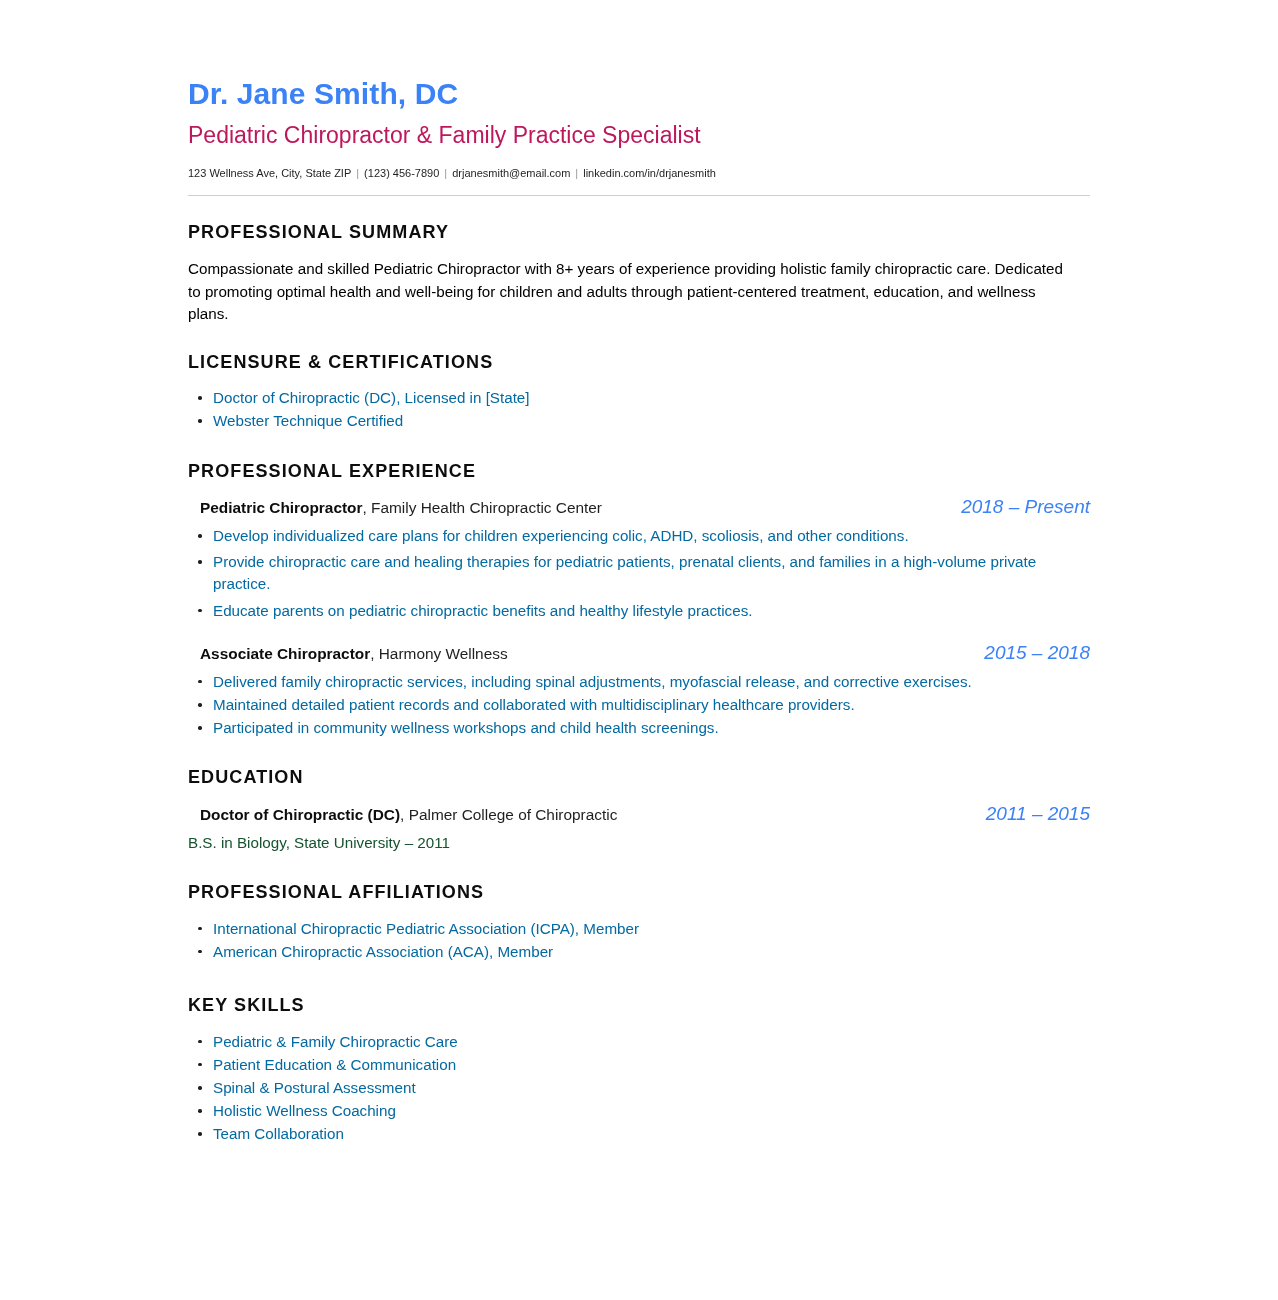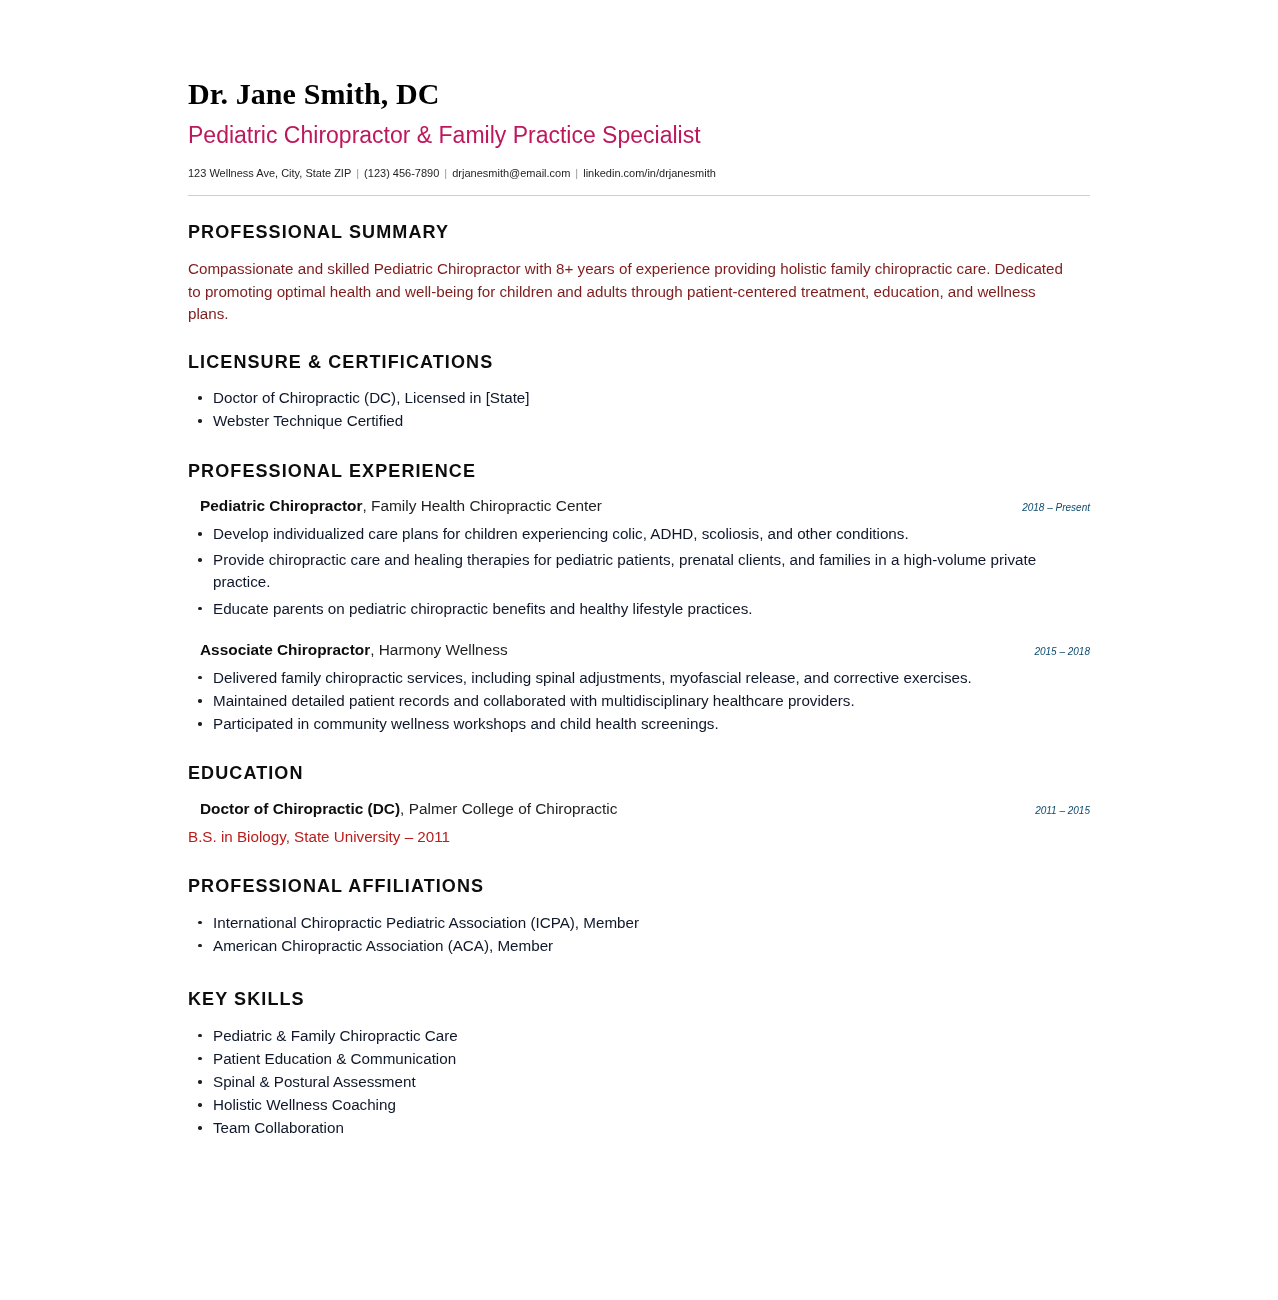--- a/index.html
+++ b/index.html
@@ -23,24 +23,23 @@
   }
   .resume {
     width: 902px;
   }
 
   
   .name {
     font-size: 30px;
     font-weight: bold;
     letter-spacing: 0.1px;
-    color: #000000;
+    color: #3b82f6;
     margin: 0 0 11px 0;
     line-height: 1.08;
-    font-family: Liberation Serif, serif;
   }
   .subtitle {
     font-size: 23px;
     font-weight: normal;
     color: #be185d;
     margin: 0 0 13px 0;
     line-height: 1.25;
   }
   .contact {
     font-size: 11px;
@@ -66,37 +65,37 @@
     font-size: 18px;
     font-weight: bold;
     letter-spacing: 1.1px;
     color: #0d0d0d;
     text-transform: uppercase;
     margin: 0 0 14px 0;
     line-height: 1.2;
   }
   .summary-text {
     font-size: 15.2px;
-    color: #7f1d1d;
+    color: #000000;
     line-height: 1.48;
     margin: 0;
     max-width: 886px;
   }
 
   
   ul.bullets {
     list-style: none;
     margin: 0;
     padding: 0;
   }
   ul.bullets > li {
     position: relative;
     padding-left: 25px;
     font-size: 15.2px;
-    color: #0f172a;
+    color: #0369a1;
     line-height: 1.46;
     margin: 0 0 4px 0;
   }
   ul.bullets > li:before {
     content: "";
     position: absolute;
     left: 10px;
     top: 9px;
     width: 3.5px;
     height: 3.5px;
@@ -118,29 +117,29 @@
     font-size: 15.4px;
     color: #1f1f1f;
     line-height: 1.3;
   }
   .entry-role b {
     font-weight: bold;
     color: #0d0d0d;
     margin-left: 12px;
   }
   .entry-dates {
-    font-size: 10px;
+    font-size: 19px;
     font-style: italic;
-    color: #0c4a6e;
+    color: #3b82f6;
     white-space: nowrap;
     padding-left: 18px;
   }
   .entry-sub {
     font-size: 15.2px;
-    color: #b91c1c;
+    color: #14532d;
     line-height: 1.45;
     margin: 3px 0 0 0;
   }
   .exp-bullets { margin-top: 2px; }
 
   .section.experience { margin-bottom: 28px; }
   .section.licensure  { margin-bottom: 28px; }
   .section.education  { margin-bottom: 28px; }
   .section.affiliations { margin-bottom: 32px; }
   .section.summary { margin-bottom: 26px; }

